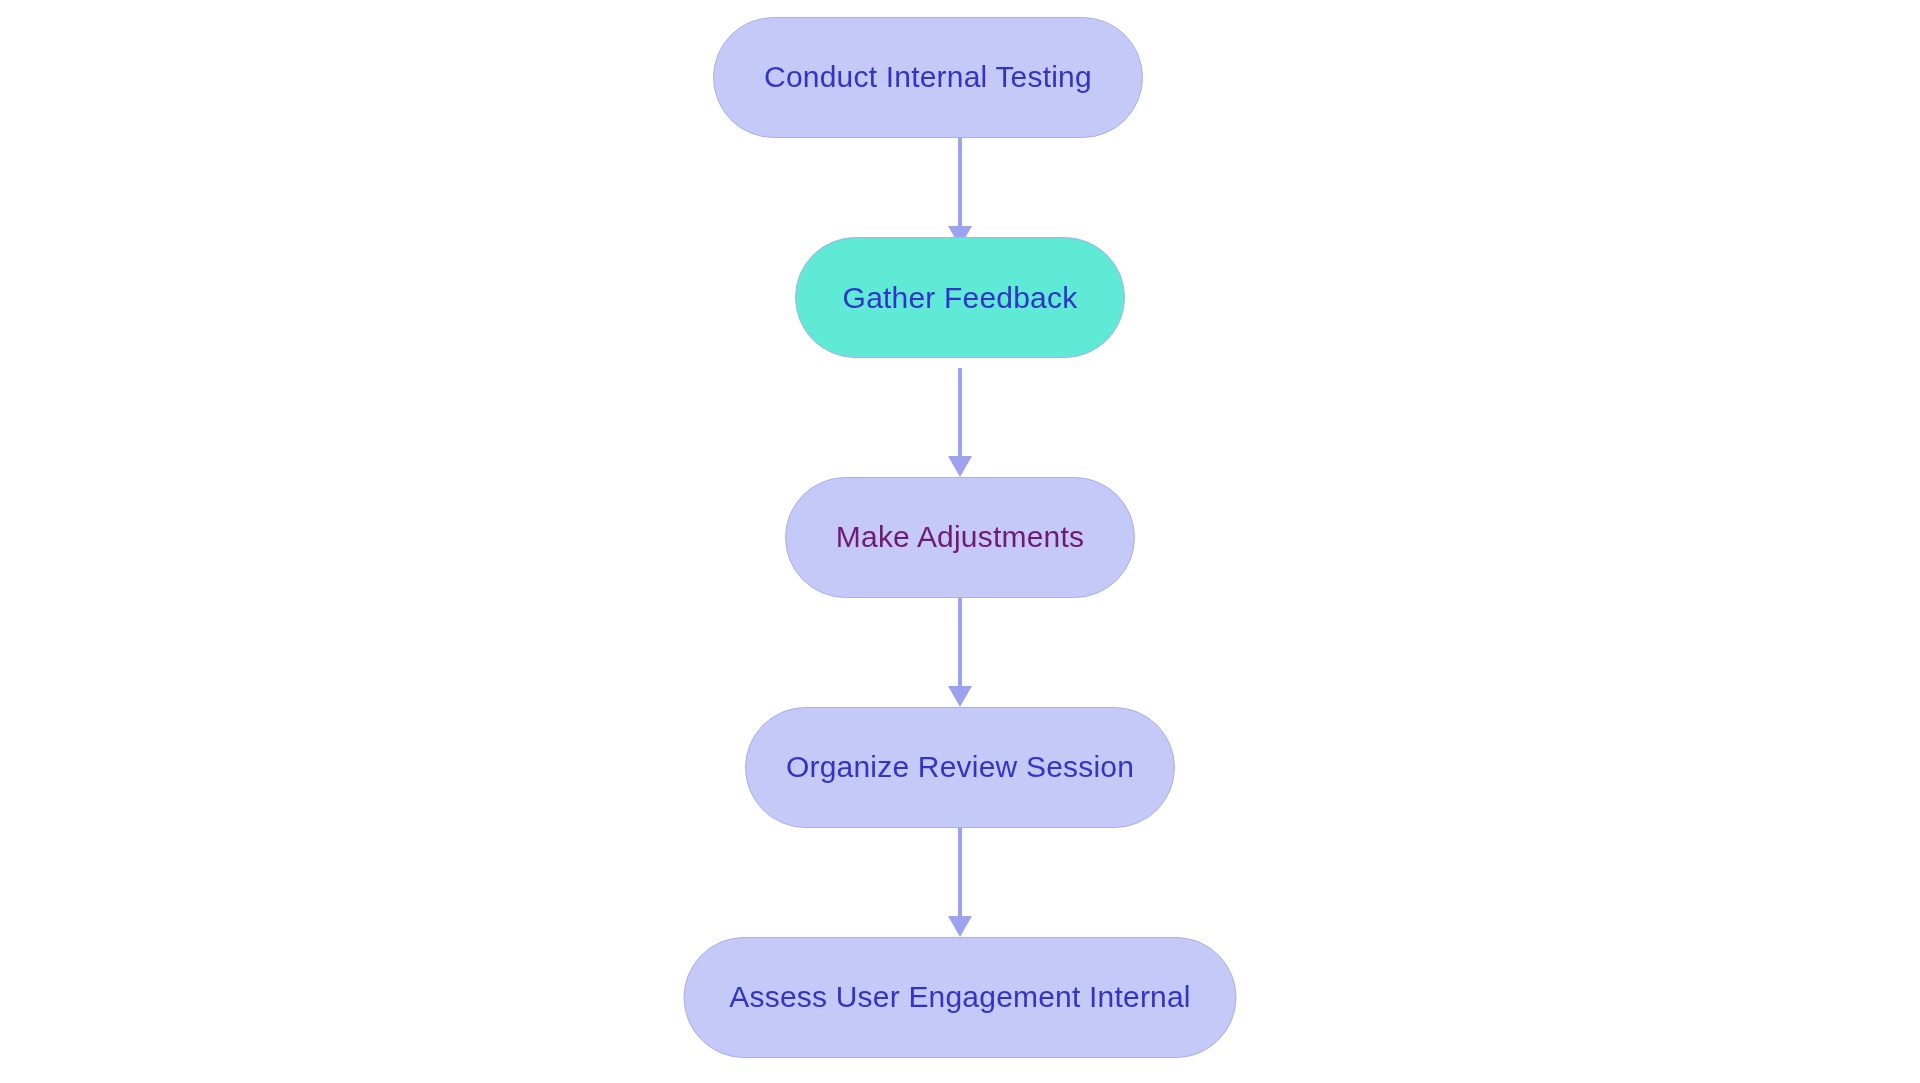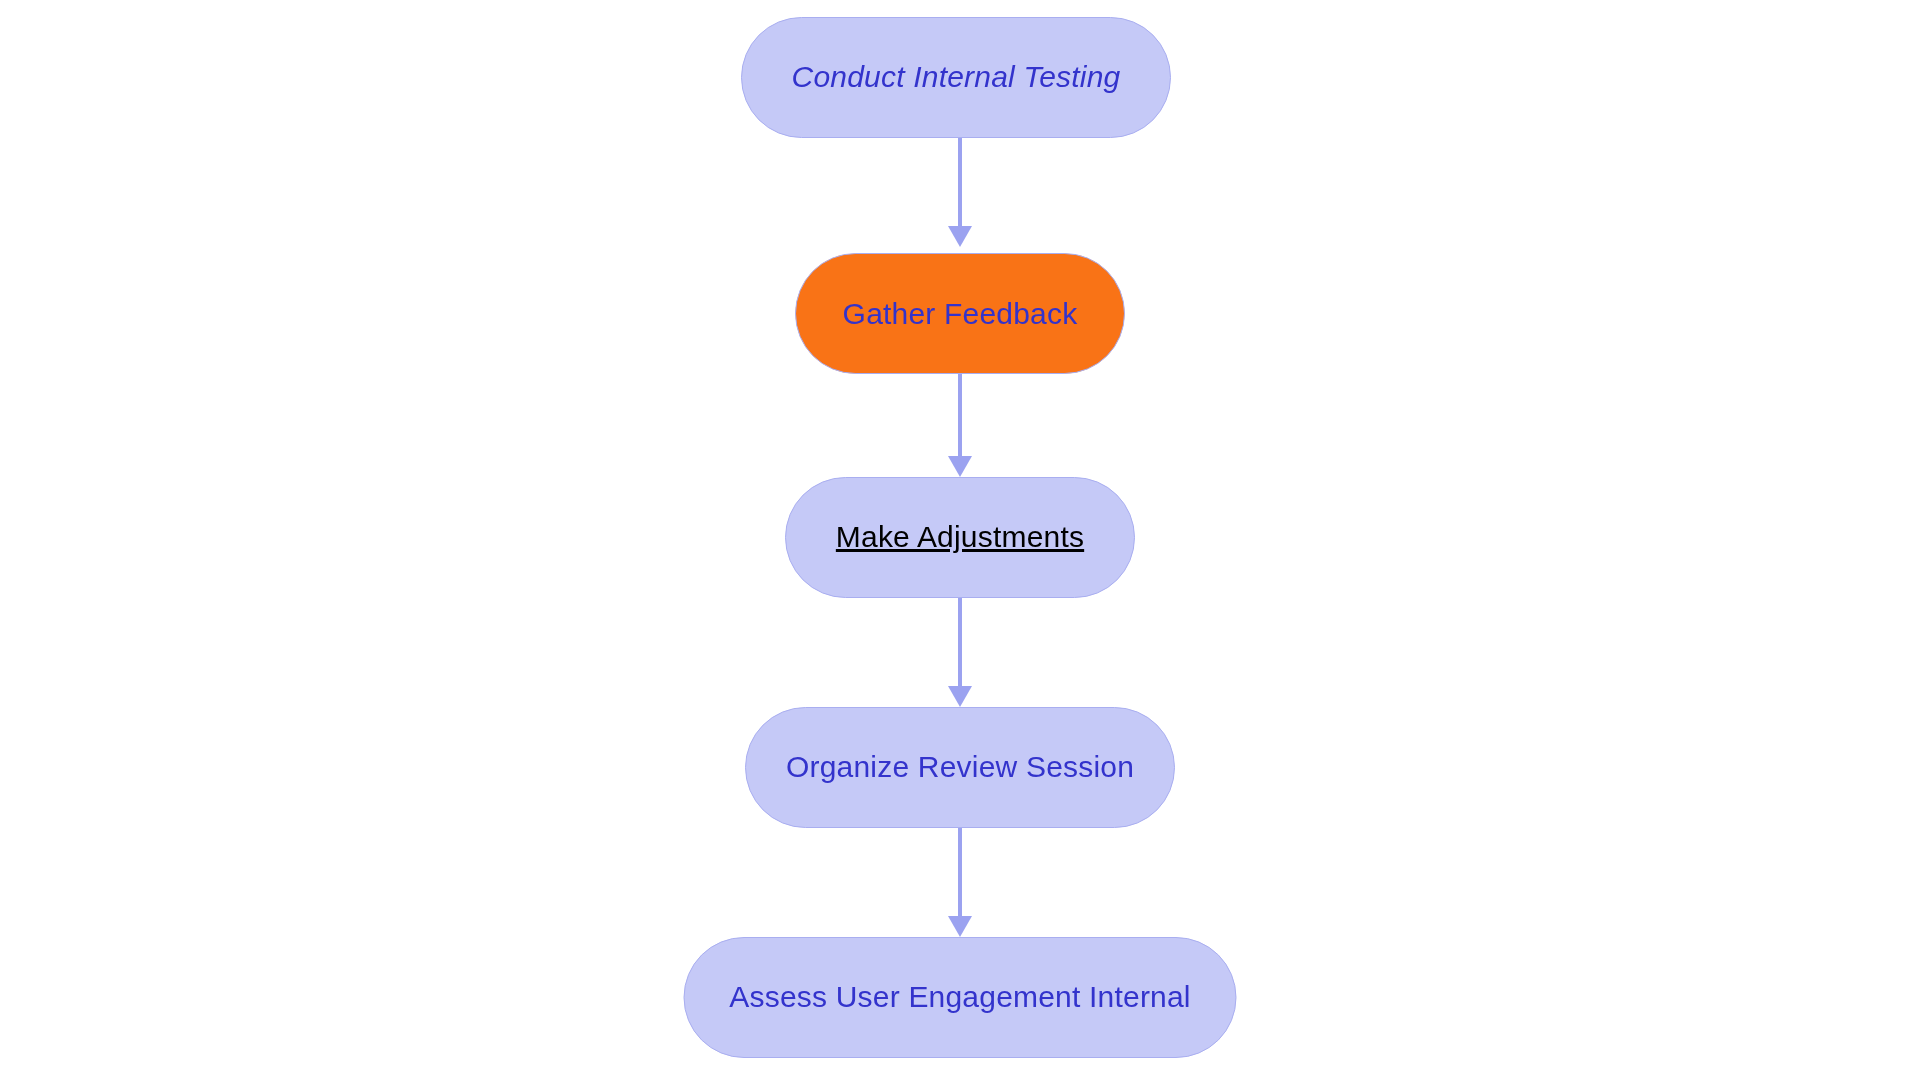--- a/index.html
+++ b/index.html
@@ -85,30 +85,30 @@
   </div>
   <div class="flow-edge" style="left: 960px; top: 598px; width: 24px; height: 109px;">
     <div class="flow-edge-line" style="height: 88px; background: rgb(155, 162, 240);"></div>
     <div class="flow-edge-head" style="border-top-color: rgb(155, 162, 240);"></div>
   </div>
   <div class="flow-edge" style="left: 960px; top: 828px; width: 24px; height: 109px;">
     <div class="flow-edge-line" style="height: 88px; background: rgb(155, 162, 240);"></div>
     <div class="flow-edge-head" style="border-top-color: rgb(155, 162, 240);"></div>
   </div>
 
-  <div class="flow-node" style="left: 956px; top: 16.5px; width: 430px; background: rgb(197, 201, 247); border-color: rgb(169, 174, 240); font-style: italic;">
+  <div class="flow-node" style="left: 928px; top: 16.5px; width: 430px; background: rgb(197, 201, 247); border-color: rgb(169, 174, 240);">
     <span class="flow-node-label" style="color: rgb(51, 51, 204);">Conduct Internal Testing</span>
   </div>
 
-  <div class="flow-node" style="left: 960px; top: 253px; width: 330px; background: #f97316; border-color: rgb(169, 174, 240);">
+  <div class="flow-node" style="left: 960px; top: 237px; width: 330px; background: #5eead4; border-color: rgb(169, 174, 240);">
     <span class="flow-node-label" style="color: rgb(51, 51, 204);">Gather Feedback</span>
   </div>
 
   <div class="flow-node" style="left: 960px; top: 476.5px; width: 350px; background: rgb(197, 201, 247); border-color: rgb(169, 174, 240);">
-    <span class="flow-node-label" style="color: #000000; text-decoration: underline;">Make Adjustments</span>
+    <span class="flow-node-label" style="color: #701a75;">Make Adjustments</span>
   </div>
 
   <div class="flow-node" style="left: 960px; top: 706.5px; width: 430px; background: rgb(197, 201, 247); border-color: rgb(169, 174, 240);">
     <span class="flow-node-label" style="color: rgb(51, 51, 204);">Organize Review Session</span>
   </div>
 
   <div class="flow-node" style="left: 960px; top: 936.5px; width: 553px; background: rgb(197, 201, 247); border-color: rgb(169, 174, 240);">
     <span class="flow-node-label" style="color: rgb(51, 51, 204);">Assess User Engagement Internal</span>
   </div>
 

